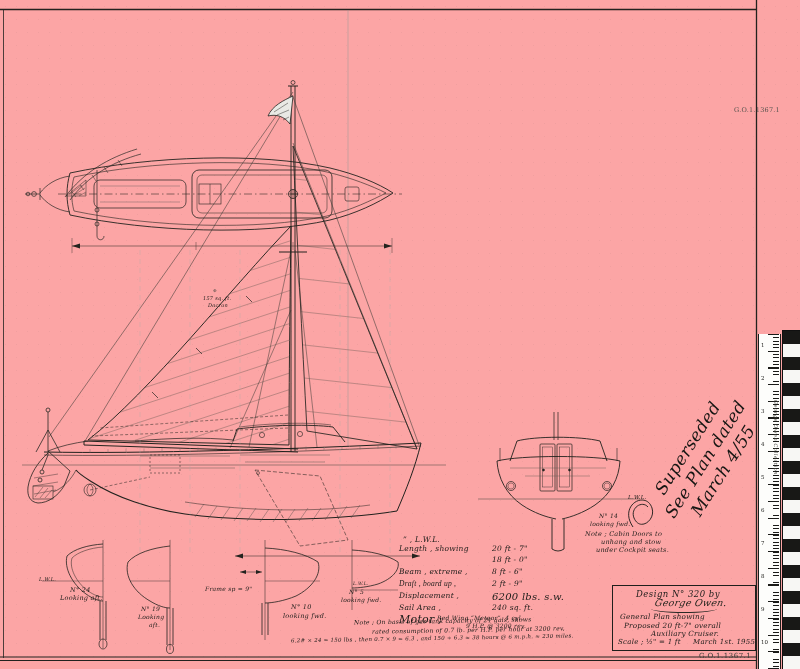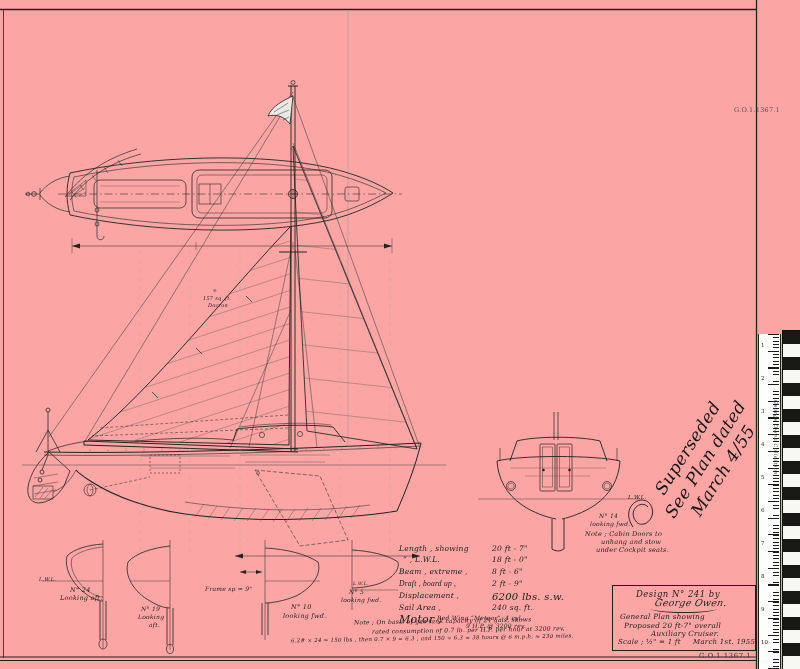--- a/index.html
+++ b/index.html
@@ -240,41 +240,41 @@
 <div class="hand" style="left:590px;top:521px;font-size:6px;">looking fwd.</div>
 <div class="hand" style="left:628px;top:495px;font-size:5.5px;">L.W.L.</div>
 
 <div class="hand" style="left:585px;top:531px;font-size:6.5px;text-align:center;">Note ; Cabin Doors to</div>
 <div class="hand" style="left:601px;top:539px;font-size:6.5px;">unhang and stow</div>
 <div class="hand" style="left:596px;top:547px;font-size:6.5px;">under Cockpit seats.</div>
 
 <div>
   <div class="hand" style="left:399px;top:545px;font-size:7.5px;">Length , showing</div>
   <div class="hand" style="left:492px;top:545px;font-size:7.5px;">20 ft - 7"</div>
-  <div class="hand" style="left:403px;top:556px;font-size:7.5px;">”   , L.W.L.</div>
+  <div class="hand" style="left:403px;top:536px;font-size:7.5px;">”   , L.W.L.</div>
   <div class="hand" style="left:492px;top:556px;font-size:7.5px;">18 ft - 0"</div>
   <div class="hand" style="left:399px;top:567.5px;font-size:7.5px;">Beam , extreme ,</div>
   <div class="hand" style="left:492px;top:567.5px;font-size:7.5px;">8 ft - 6"</div>
   <div class="hand" style="left:399px;top:579.5px;font-size:7.5px;font-family:Liberation Serif, serif;">Draft , board up ,</div>
   <div class="hand" style="left:492px;top:579.5px;font-size:7.5px;">2 ft - 9"</div>
   <div class="hand" style="left:399px;top:592px;font-size:7.5px;">Displacement ,</div>
   <div class="hand" style="left:492px;top:592px;font-size:10px;">6200 lbs. s.w.</div>
   <div class="hand" style="left:399px;top:603.5px;font-size:7.5px;">Sail Area ,</div>
   <div class="hand" style="left:492px;top:603.5px;font-size:7.5px;">240 sq. ft.</div>
   <div class="hand" style="left:399px;top:613.5px;font-size:11px;">Motor ;</div>
   <div class="hand" style="left:437px;top:615px;font-size:6px;">Red Wing “Meteor”. 4 cyl.</div>
   <div class="hand" style="left:466px;top:622.5px;font-size:6px;">9 H.P. @ 3200 rev.</div>
 </div>
 
 <div class="hand" style="left:354px;top:618px;font-size:6px;transform:rotate(-1deg);">Note ; On basis of gas-tank capacity of 24 gals, shows</div>
 <div class="hand" style="left:372px;top:626.5px;font-size:6px;transform:rotate(-1deg);">rated consumption of 0.7 lb. per H.P. per hour at 3200 rev,</div>
 <div class="hand" style="left:291px;top:635.5px;font-size:5.5px;transform:rotate(-1deg);">6.2# × 24 = 150 lbs , then 0.7 × 9 = 6.3 , and 150 ÷ 6.3 ≈ 38 hours @ 6 m.p.h. ≈ 230 miles.</div>
 
 <div class="tb">
-  <div class="hand" style="left:23px;top:4px;font-size:8.5px;letter-spacing:.5px;">Design N° 241 by</div>
+  <div class="hand" style="left:23px;top:4px;font-size:8.5px;letter-spacing:.5px;">Design N° 320 by</div>
   <div class="hand script" style="left:42px;top:12px;font-size:9.5px;color:#26261f;">George Owen.</div>
   <div class="sigline"></div>
   <div class="hand" style="left:7px;top:27px;font-size:7.2px;">General Plan showing</div>
   <div class="hand" style="left:11px;top:35.5px;font-size:7.2px;">Proposed 20 ft-7" overall</div>
   <div class="hand" style="left:38px;top:44px;font-size:7.2px;">Auxiliary Cruiser.</div>
   <div class="hand" style="left:5px;top:53px;font-size:7px;">Scale ; ½" = 1 ft</div>
   <div class="hand" style="left:80px;top:53px;font-size:7px;">March 1st. 1955</div>
 </div>
 
 <div class="super">

